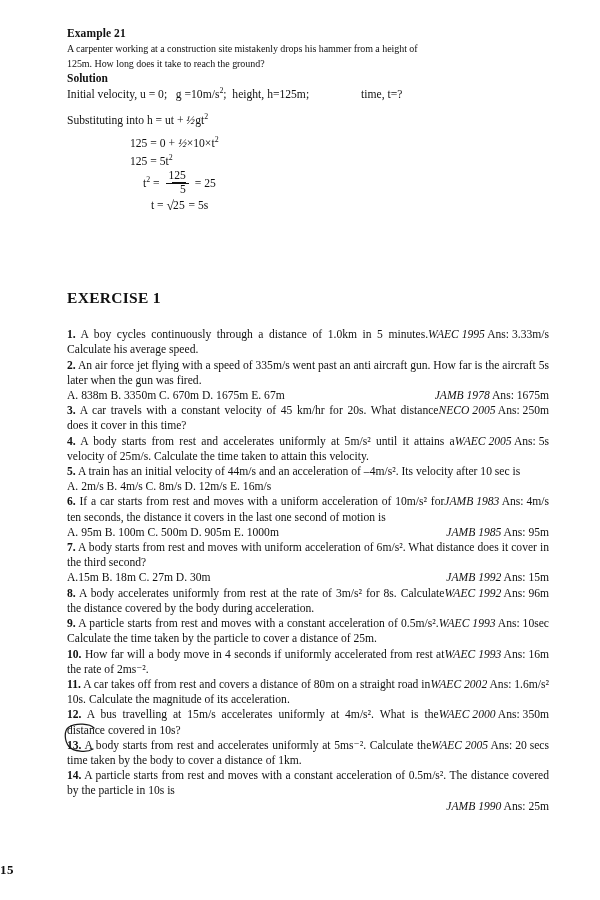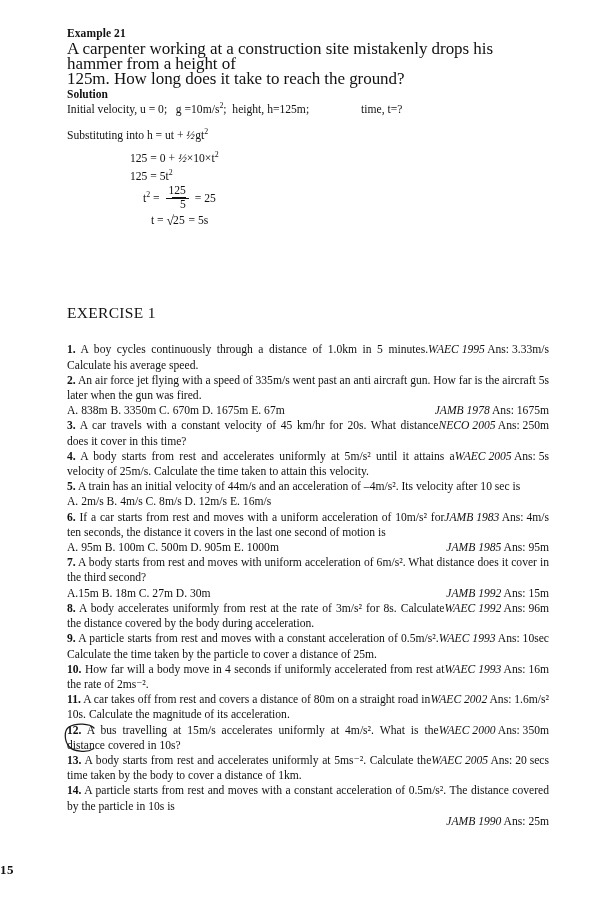--- a/index.html
+++ b/index.html
@@ -31,21 +31,21 @@
   }
 
   
   .ex-heading {
     font-weight: bold;
     font-size: 11.5px;
     line-height: 15px;
     letter-spacing: 0.1px;
   }
   .body-line {
-    font-size: 17px;
+    font-size: 10px;
     line-height: 15.2px;
     text-align: justify;
     letter-spacing: -0.05px;
   }
   .body-line.nojust { text-align: left; }
 
   .sub-heading {
     font-weight: bold;
     font-size: 11.5px;
     line-height: 15.2px;
@@ -107,21 +107,21 @@
   .sqrt { display: inline-block; white-space: nowrap; }
   .sqrt .radical { font-size: 1.18em; vertical-align: -0.06em; }
   .sqrt .radicand {
     border-top: 1.2px solid #111;
     padding: 16px 1px 0 1px;
     margin-left: -2px;
   }
 
   
   .exercise-title {
-    font-weight: normal;
+    font-weight: bold;
     font-size: 15.5px;
     letter-spacing: 0.3px;
     margin-top: 0;
   }
 
   .q {
     font-size: 11.6px;
     line-height: 15.2px;
     text-align: justify;
     text-justify: inter-word;

